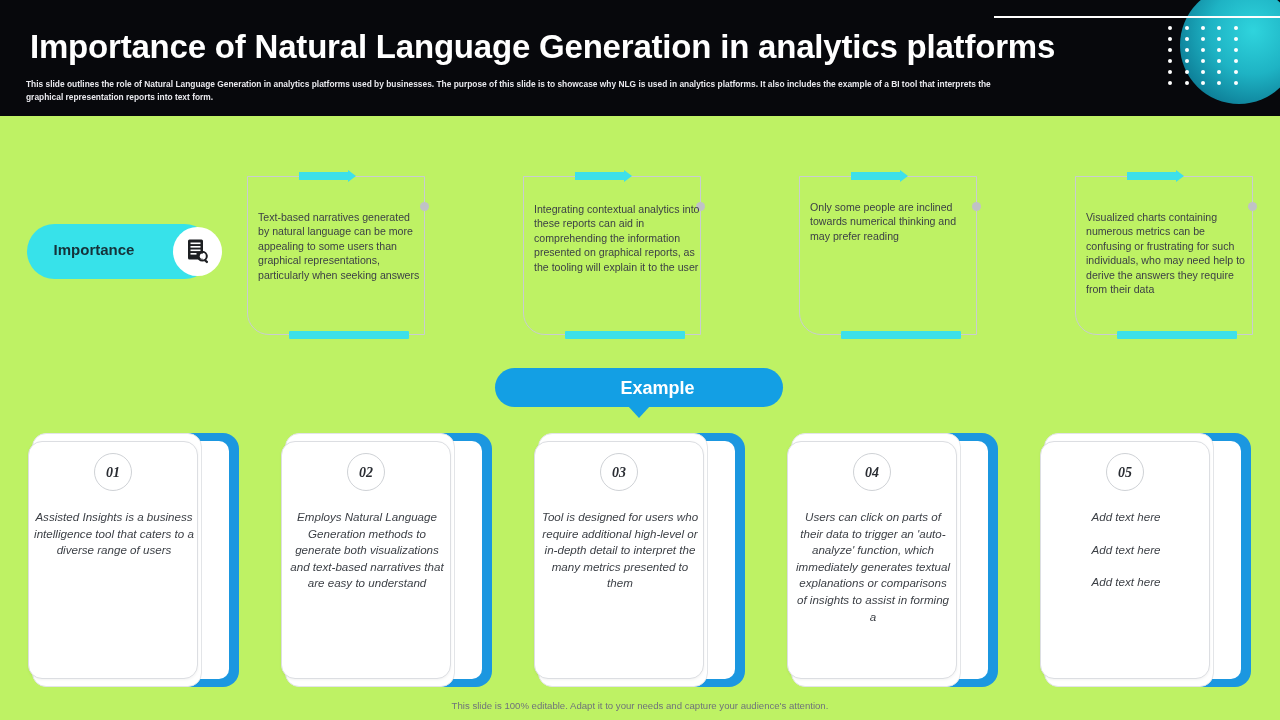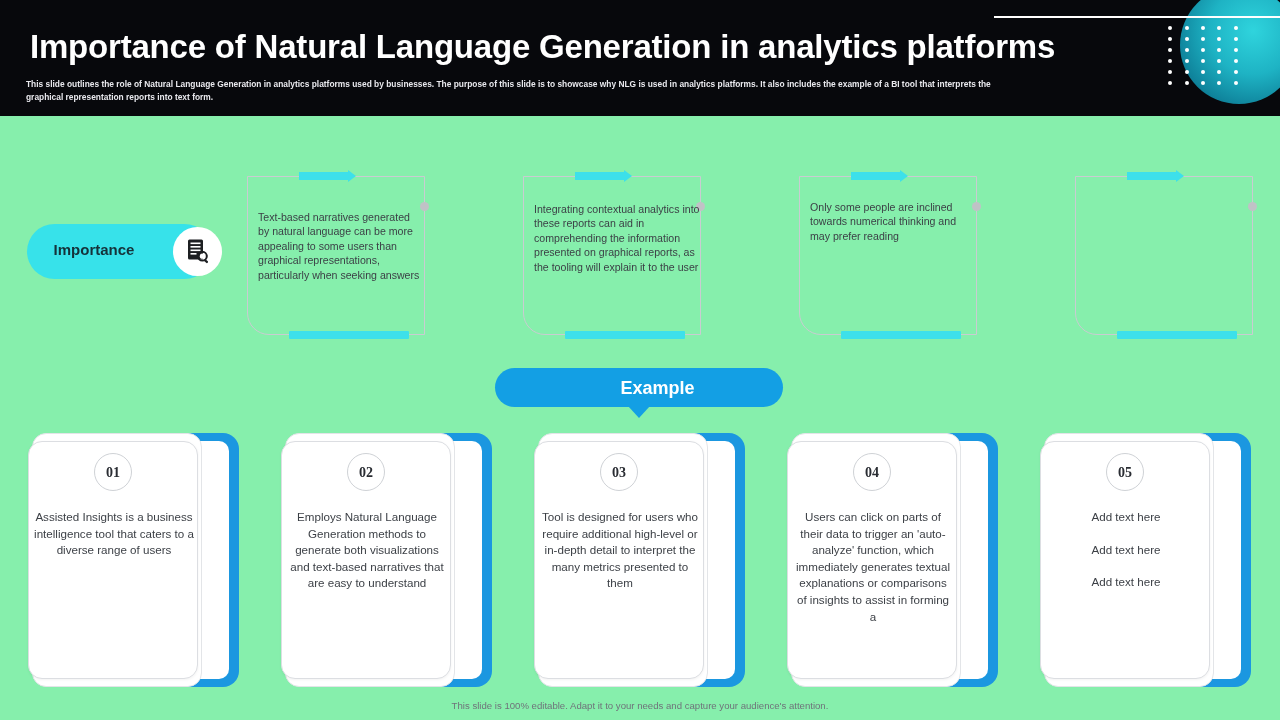--- a/index.html
+++ b/index.html
@@ -9,21 +9,21 @@
     height: 720px;
     background: #ffffff;
     font-family: "Liberation Sans", sans-serif;
     overflow: hidden;
   }
 
   #slide {
     position: relative;
     width: 1280px;
     height: 720px;
-    background: #86efac;
+    background: #bef264;
   }
 
   
   .header {
     position: absolute;
     left: 0; top: 0;
     width: 1280px;
     height: 116px;
     background: #07080c;
     overflow: hidden;
@@ -220,20 +220,21 @@
     border-right: 11px solid transparent;
     border-top: 12px solid #139fe4;
   }
 
   
   .bcard {
     position: absolute;
     top: 433px;
     width: 211px;
     height: 254px;
+    font-style: italic;
   }
   .bcard-blue {
     position: absolute;
     left: 35px;
     top: 0;
     width: 176px;
     height: 254px;
     background: #1b97e0;
     border-radius: 0 16px 16px 0;
   }
@@ -405,20 +406,21 @@
     <div class="tcard-botbar" style="width:120px;"></div>
     <div class="tcard-dot"></div>
     <div class="tcard-text" style="left:11px; top:26px; width:166px;">Integrating contextual analytics into these reports can aid in comprehending the information presented on graphical reports, as the tooling will explain it to the user</div>
   </div>
 
   <div class="tcard" style="left:1075px; top:176px; width:178px; height:159px;">
     <div class="tcard-frame"></div>
     <div class="tcard-topbar" style="width:50px;"></div>
     <div class="tcard-botbar" style="width:120px;"></div>
     <div class="tcard-dot"></div>
+    <div class="tcard-text" style="left:11px; top:34px; width:166px;">Visualized charts containing numerous metrics can be confusing or frustrating for such individuals, who may need help to derive the answers they require from their data</div>
   </div>
 
   <div class="example-banner">
     <div class="example-label">Example</div>
   </div>
   <div class="example-pointer"></div>
 
   <div class="bcard" style="left:28px;">
     <div class="bcard-blue"></div>
     <div class="bcard-blue-inner"></div>

